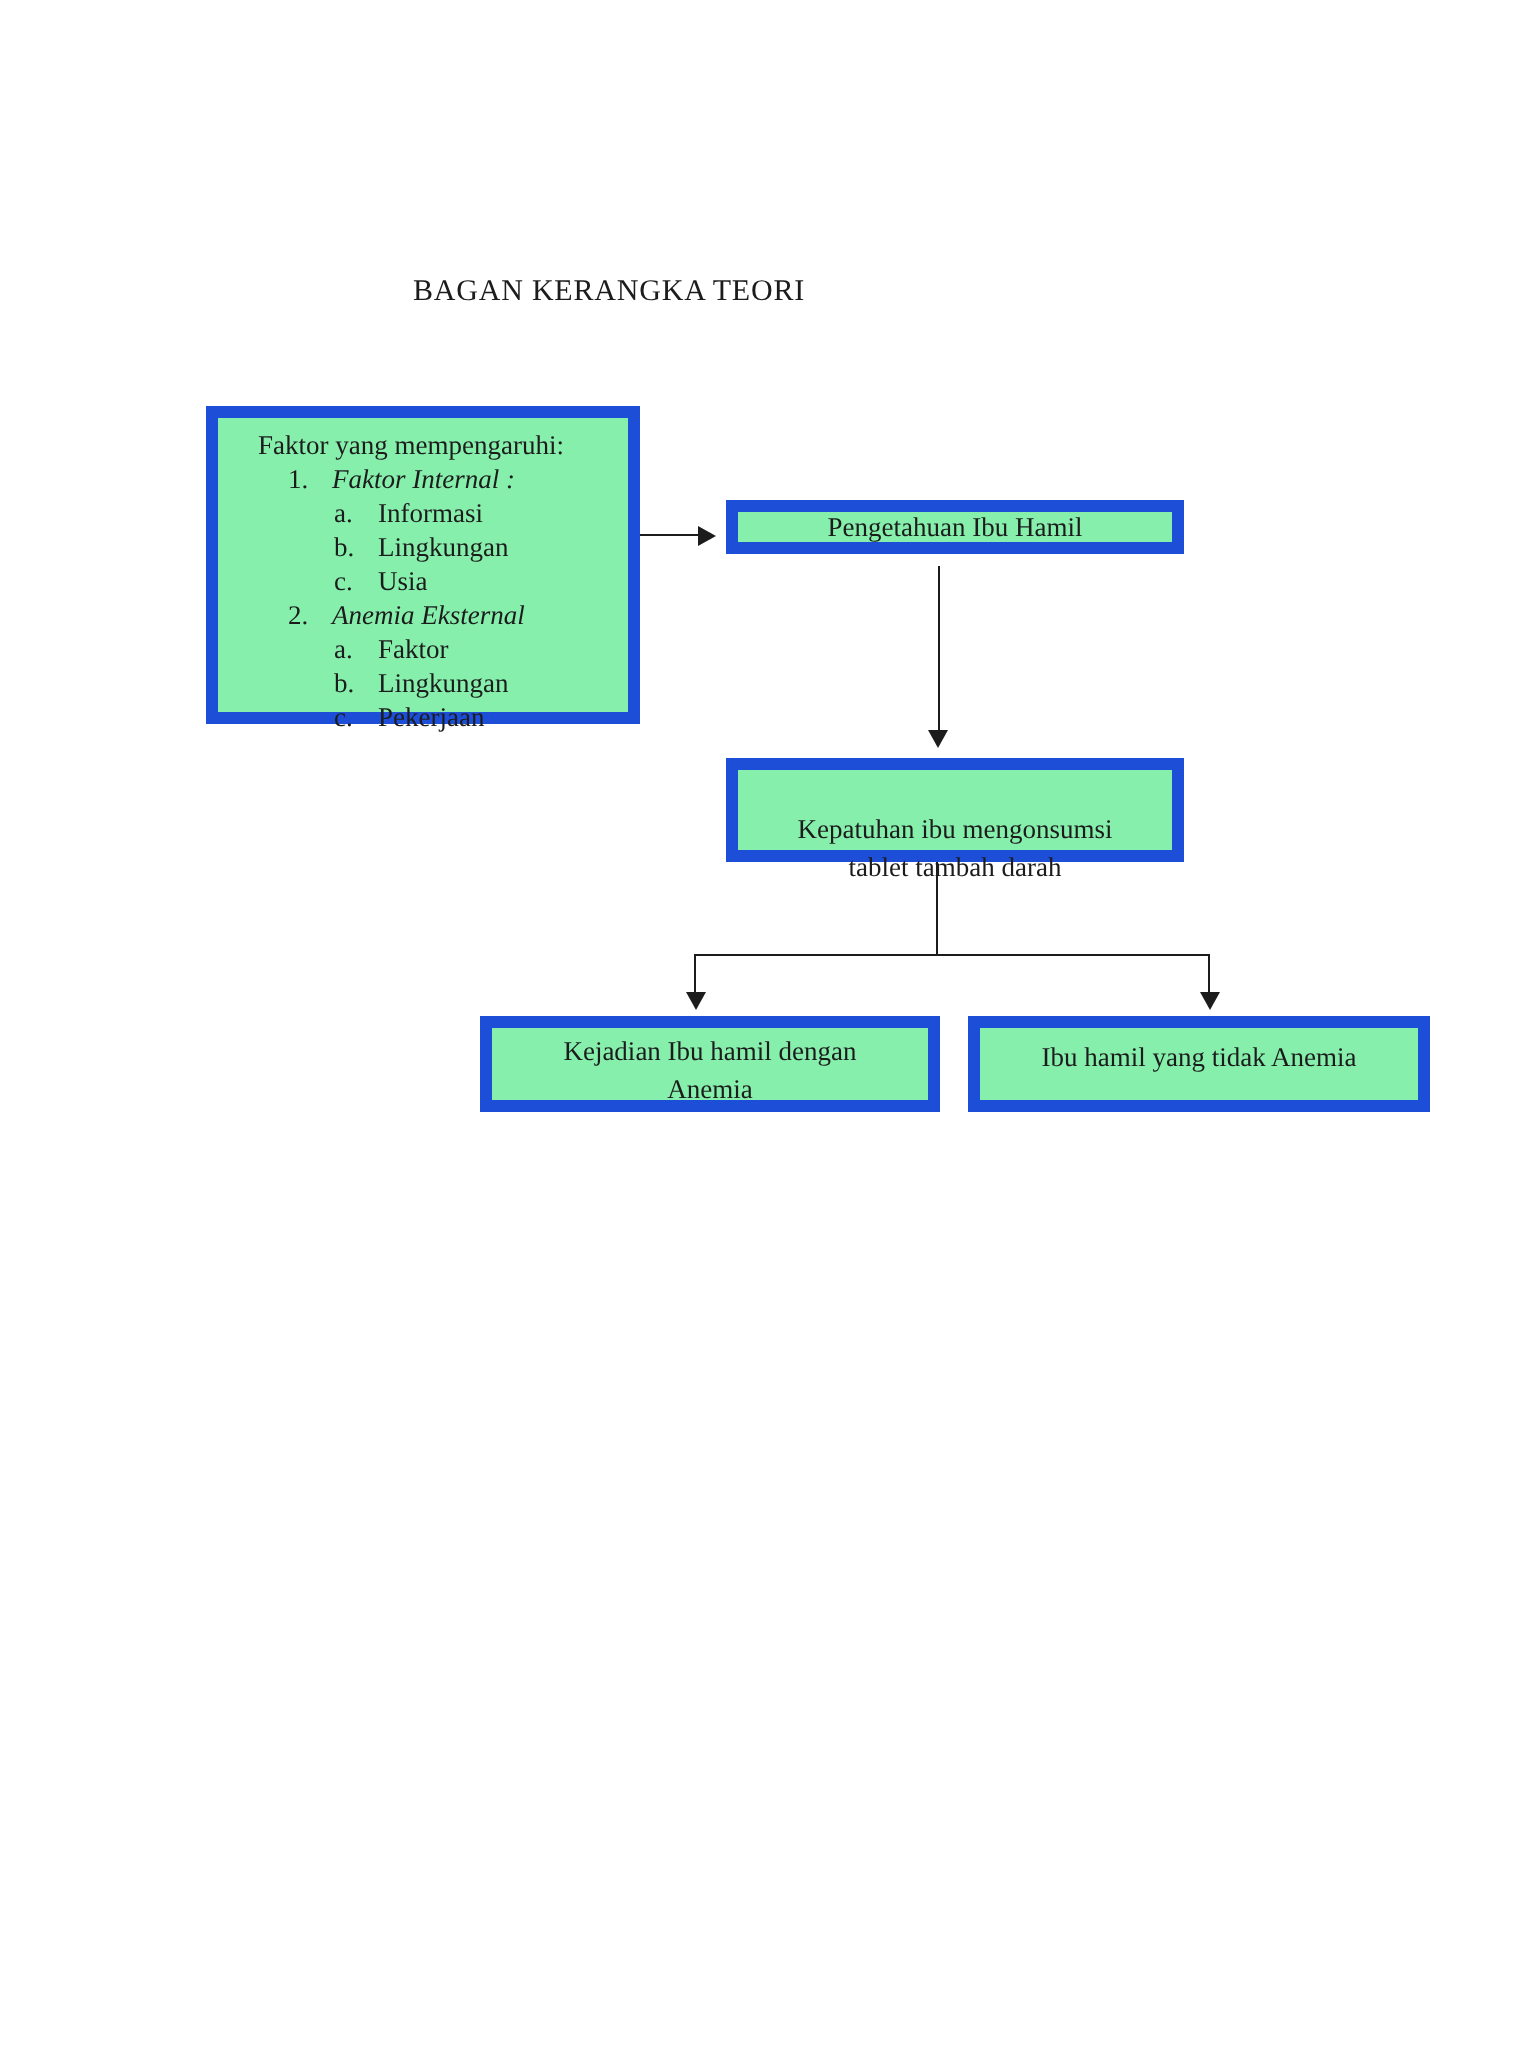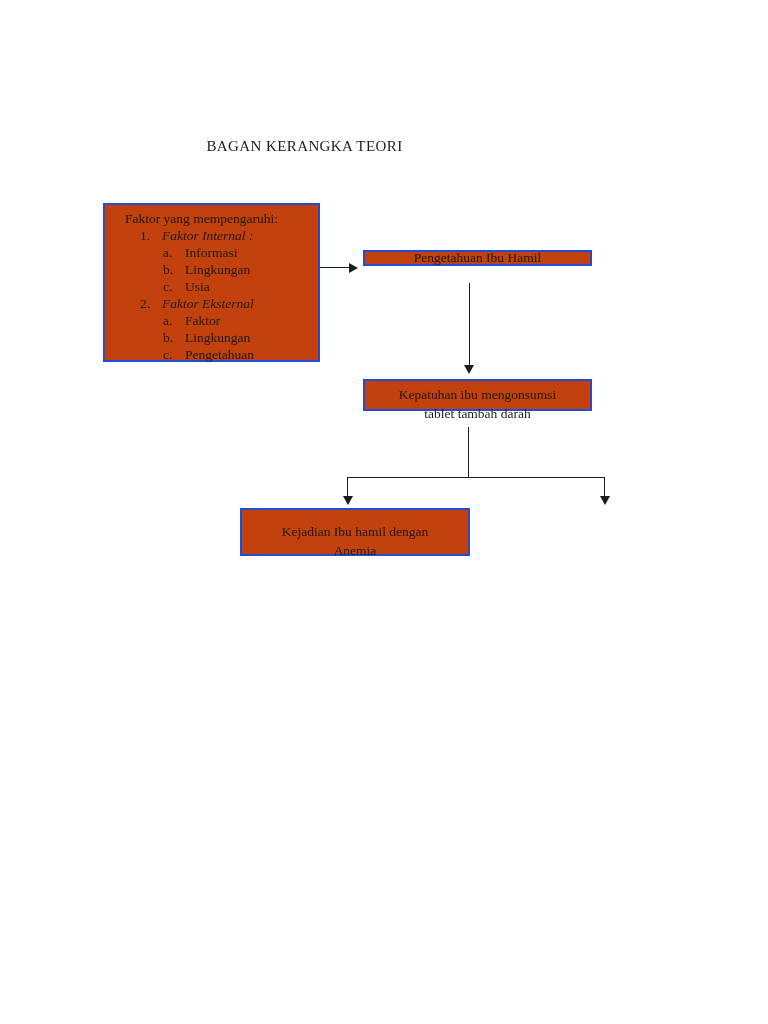--- a/index.html
+++ b/index.html
@@ -7,40 +7,40 @@
   body { font-family:"Liberation Serif","DejaVu Serif",serif; color:#1c1c1c; }
   .page {
     position:relative; width:768px; height:1024px; background:#ffffff;
     overflow:hidden; margin:0 auto;
   }
   .title {
     position:absolute; left:0; top:138px; width:609px;
     text-align:center; font-size:15px; letter-spacing:0.4px; color:#1c1c1c;
   }
   .node {
-    position:absolute; border:2px solid #1d4ed8; background:#c2410c;
+    position:absolute; border:6px solid #1d4ed8; background:#86efac;
     font-size:13.5px; color:#1c1c1c;
   }
   
   .factors { left:103px; top:203px; width:217px; height:159px; padding-top:5px; }
   .factors .heading { padding-left:20px; line-height:17px; height:17px; white-space:nowrap; }
   .factors .row { position:relative; height:17px; line-height:17px; white-space:nowrap; }
   .factors .row span { position:absolute; top:0; }
   .factors .row.lvl1 .marker { left:35px; }
   .factors .row.lvl1 .label  { left:57px;font-style:italic; }
   .factors .row.lvl2 .marker { left:58px; }
   .factors .row.lvl2 .label  { left:80px; }
   
-  .pengetahuan { left:363px; top:250px; width:229px; height:16px;
+  .pengetahuan { left:363px; top:250px; width:229px; height:27px;
     display:flex; align-items:center; justify-content:center; text-align:center; }
-  .kepatuhan { left:363px; top:379px; width:229px; height:32px;
-    text-align:center; padding-top:4px; line-height:19px; }
+  .kepatuhan { left:363px; top:379px; width:229px; height:52px;
+    text-align:center; padding-top:20px; line-height:19px; }
   .kepatuhan .inner { display:inline-block; max-width:185px; }
   .kejadian { left:240px; top:508px; width:230px; height:48px;
-    text-align:center; padding-top:12px; line-height:19px; }
+    text-align:center; padding-top:2px; line-height:19px; }
   .kejadian .inner { display:inline-block; max-width:185px; }
   .tidak-anemia { left:484px; top:508px; width:231px; height:48px;
     text-align:center; padding-top:5px; line-height:19px; }
   
   .line { position:absolute; background:#1c1c1c; }
   .h-line-factors   { left:320px; top:267px; width:30px; height:1px; }
   .v-line-pengetahuan { left:469px; top:283px; width:1px; height:82px; }
   .v-line-kepatuhan { left:468px; top:427px; width:1px; height:51px; }
   .h-line-branch    { left:347px; top:477px; width:258px; height:1px; }
   .v-line-left      { left:347px; top:477px; width:1px; height:20px; }
@@ -77,33 +77,33 @@
     <div class="row lvl2">
       <span class="marker">b.</span>
       <span class="label">Lingkungan</span>
     </div>
     <div class="row lvl2">
       <span class="marker">c.</span>
       <span class="label">Usia</span>
     </div>
     <div class="row lvl1">
       <span class="marker">2.</span>
-      <span class="label">Faktor Eksternal</span>
+      <span class="label">Anemia Eksternal</span>
     </div>
     <div class="row lvl2">
       <span class="marker">a.</span>
       <span class="label">Faktor</span>
     </div>
     <div class="row lvl2">
       <span class="marker">b.</span>
       <span class="label">Lingkungan</span>
     </div>
     <div class="row lvl2">
       <span class="marker">c.</span>
-      <span class="label">Pengetahuan</span>
+      <span class="label">Pekerjaan</span>
     </div>
   </div>
 
   <div class="line h-line-factors"></div>
   <div class="arrow-right ah-factors"></div>
 
   <div class="line v-line-pengetahuan"></div>
   <div class="arrow-down ah-kepatuhan"></div>
 
   <div class="line v-line-kepatuhan"></div>
@@ -118,14 +118,17 @@
   </div>
 
   <div class="node kepatuhan">
     <span class="inner">Kepatuhan ibu mengonsumsi tablet tambah darah</span>
   </div>
 
   <div class="node kejadian">
     <span class="inner">Kejadian Ibu hamil dengan Anemia</span>
   </div>
 
+  <div class="node tidak-anemia">
+    <span>Ibu hamil yang tidak Anemia</span>
+  </div>
 
 </div>
 
 </body></html>

